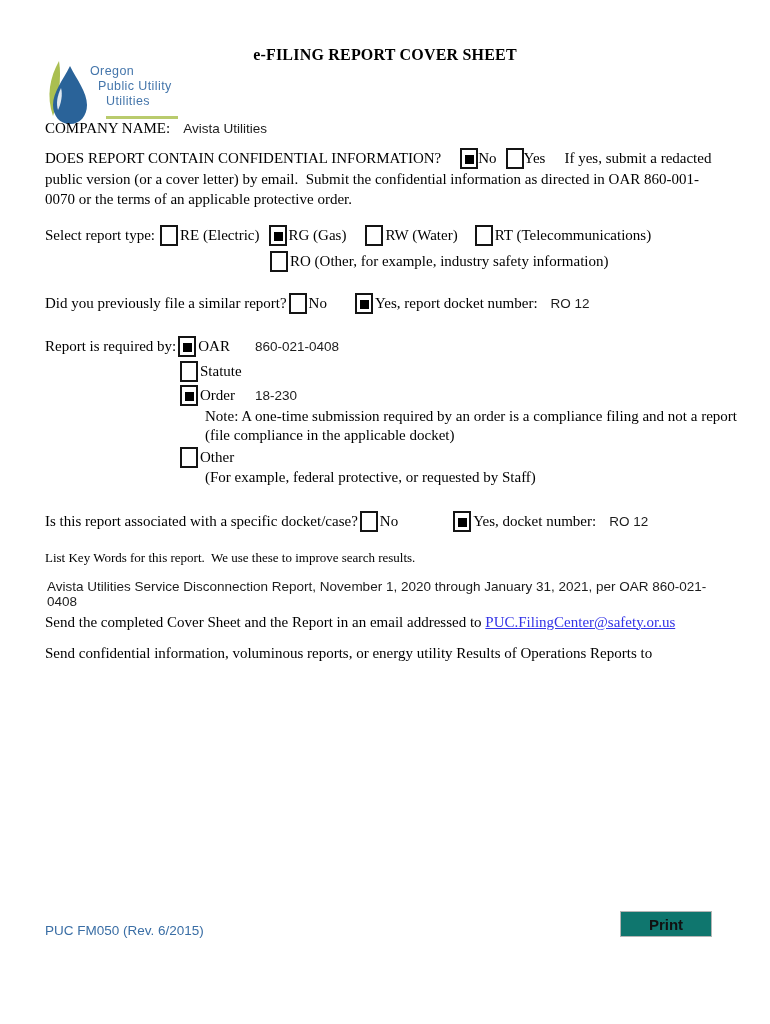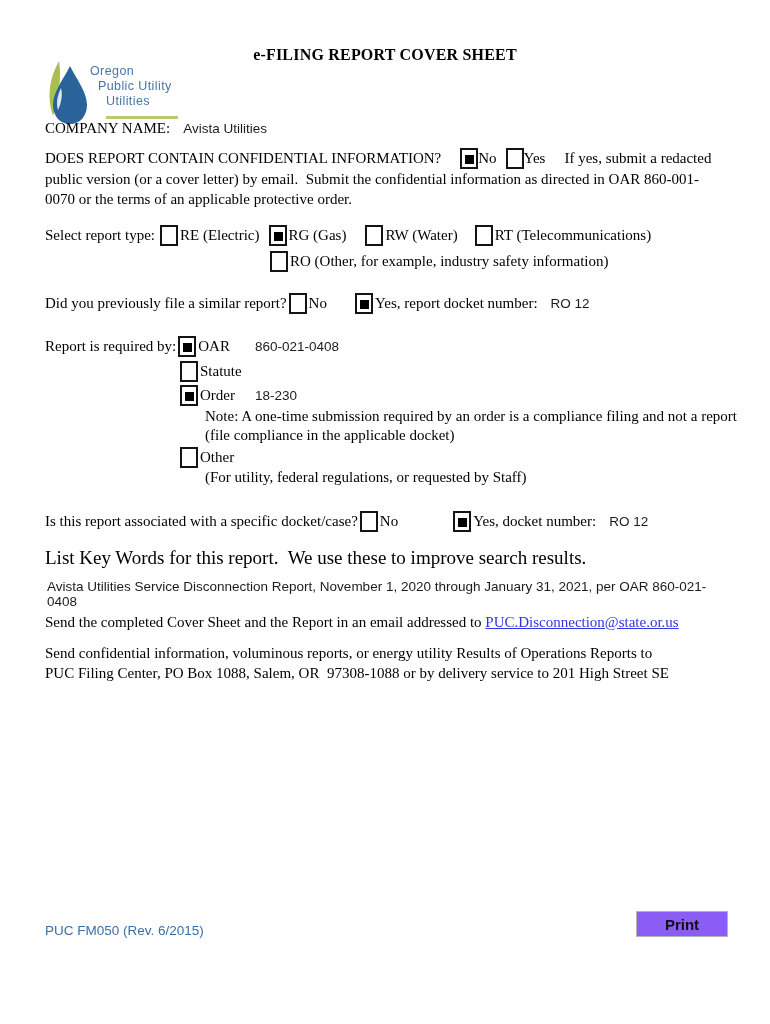--- a/index.html
+++ b/index.html
@@ -41,22 +41,22 @@
     position:absolute; left:0; top:46px; width:770px; text-align:center;
     font-weight:bold; font-size:16px; letter-spacing:0.2px;
   }
   .link { color:#3333e6; text-decoration:underline; cursor:pointer; }
   .note { position:absolute; font-size:15px; line-height:19px; white-space:pre-wrap; }
   .footer-id {
     position:absolute; left:45px; top:923px;
     font-family:"Liberation Sans", sans-serif; font-size:13.5px; color:#3a6ea5;
   }
   .print-btn {
-    position:absolute; left:636px; top:911px; width:92px; height:26px;
-    background:#8b5cf6; border:1px solid #b5b5b5;
+    position:absolute; left:620px; top:911px; width:92px; height:26px;
+    background:#0f766e; border:1px solid #b5b5b5;
     font-family:"Liberation Sans", sans-serif; font-size:15px; font-weight:bold; color:#111;
     display:flex; align-items:center; justify-content:center; cursor:pointer;
   }
   .g2  { margin-left:2px; }
   .g5  { margin-left:5px; }
   .g7  { margin-left:19px; }
   .g9  { margin-left:9px; }
   .g13 { margin-left:13px; }
   .g17 { margin-left:17px; }
   .g19 { margin-left:19px; }
@@ -141,40 +141,39 @@
     <span class="cb checked"></span>
     <span class="t serif g2">Order</span>
     <span class="fieldval g20">18-230</span>
   </div>
   <div class="abs note" style="left:205px; top:407px;">Note: A one-time submission required by an order is a compliance filing and not a report</div>
   <div class="abs note" style="left:205px; top:426px;">(file compliance in the applicable docket)</div>
   <div class="row" style="left:180px; top:445px;">
     <span class="cb"></span>
     <span class="t serif g2">Other</span>
   </div>
-  <div class="abs note" style="left:205px; top:468px;">(For utility, federal regulations, or requested by Staff)</div>
+  <div class="abs note" style="left:205px; top:468px;">(For example, federal protective, or requested by Staff)</div>
 
   <div class="row" style="left:45px; top:509px;">
     <span class="t serif">Is this report associated with a specific docket/case?</span>
     <span class="cb g2"></span>
     <span class="t serif g2">No</span>
     <span class="cb g55 checked"></span>
     <span class="t serif g2">Yes, docket number:</span>
     <span class="fieldval g13">RO 12</span>
   </div>
 
-  <div class="abs note" style="left:45px; top:548px; font-size:19px;">List Key Words for this report.  We use these to improve search results.</div>
+  <div class="abs note" style="left:45px; top:548px; font-size:13px;">List Key Words for this report.  We use these to improve search results.</div>
   <div class="abs fieldval" style="left:47px; top:579px; width:680px;">Avista Utilities Service Disconnection Report, November 1, 2020 through January 31, 2021, per OAR 860-021-0408</div>
 
   <div class="row" style="left:45px; top:610px;">
     <span class="t serif">Send the completed Cover Sheet and the Report in an email addressed to </span>
-    <span class="t serif link">PUC.Disconnection@state.or.us</span>
+    <span class="t serif link">PUC.FilingCenter@safety.or.us</span>
   </div>
 
   <div class="abs note" style="left:45px; top:644px;">Send confidential information, voluminous reports, or energy utility Results of Operations Reports to</div>
-  <div class="abs note" style="left:45px; top:664px;">PUC Filing Center, PO Box 1088, Salem, OR  97308-1088 or by delivery service to 201 High Street SE</div>
 
   <div class="footer-id">PUC FM050 (Rev. 6/2015)</div>
   <div class="print-btn">
     <span>Print</span>
   </div>
 
 </div>
 
 </body></html>

